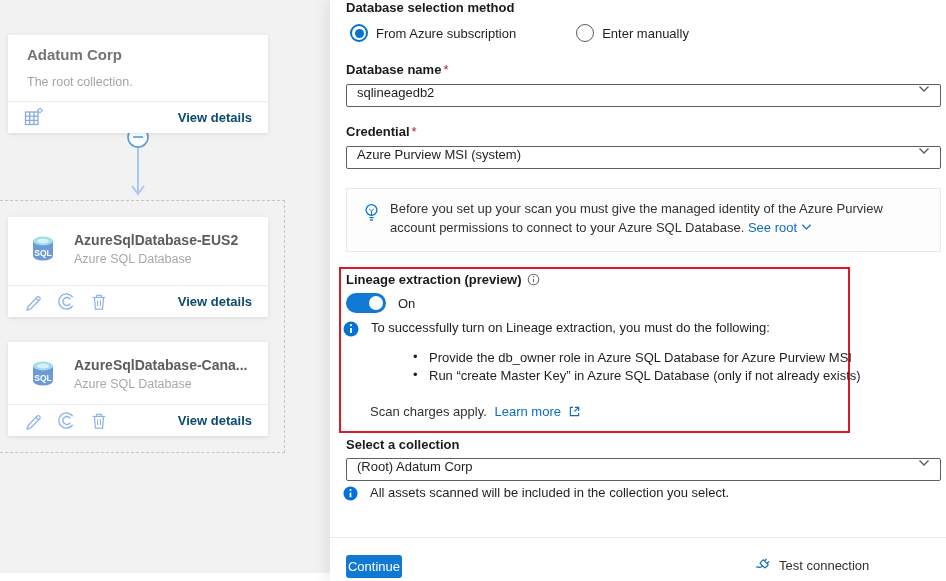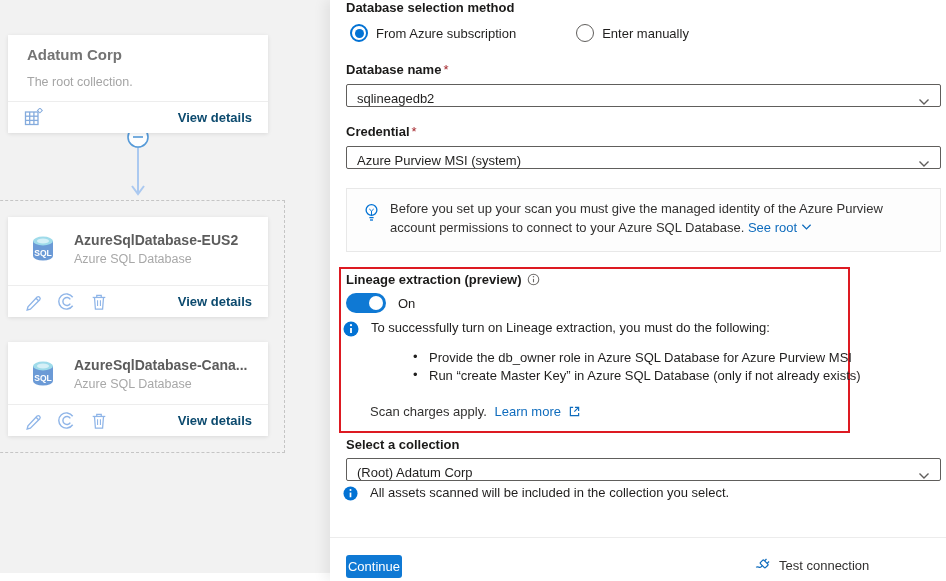--- a/index.html
+++ b/index.html
@@ -47,21 +47,21 @@
   .radio { width:18px; height:18px; border-radius:50%; background:#fff; position:relative; cursor:pointer; flex:none; }
   .radio.sel { border:2px solid #0272d4; }
   .radio.unsel { border:1px solid #605e5c; }
   .radio.sel::after {
     content:""; position:absolute; left:50%; top:50%; width:9px; height:9px; margin:-4.5px 0 0 -4.5px;
     border-radius:50%; background:#0272d4;
   }
   .radio-label { font-size:13px; color:#201f1e; margin:0 0 0 8px; }
   .select {
     position:absolute; left:16px; width:595px; height:23px; background:#fff;
-    border:1px solid #605e5c; border-radius:2px; display:flex; align-items:flex-end;
+    border:1px solid #605e5c; border-radius:2px; display:flex; align-items:flex-start;
     padding:0 10px; font-size:13px; color:#201f1e; cursor:pointer;
   }
   .select .chev { margin-left:auto; display:flex; }
   .tipbox {
     position:absolute; left:16px; top:188px; width:595px; height:64px;
     background:#fdfdfd; border:1px solid #e8e8e8; display:flex; align-items:flex-start;
   }
   .tipbox .bulb { margin:14px 0 0 16px; flex:none; }
   .tipbox .tiptext { margin:11px 14px 0 10px; font-size:13px; line-height:18px; color:#323130; max-width:515px; }
   .link { color:#0f6cbd; cursor:pointer; text-decoration:none; }

